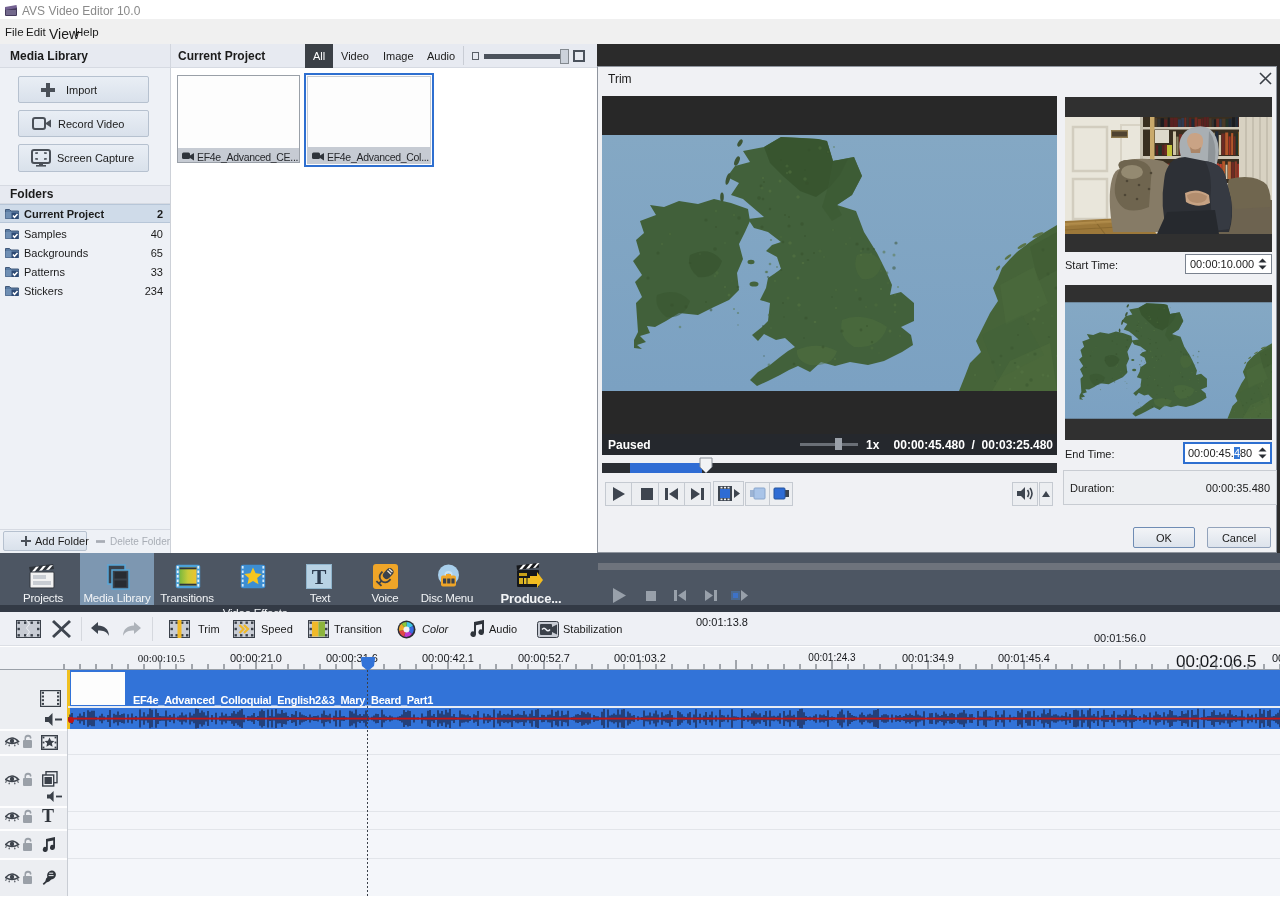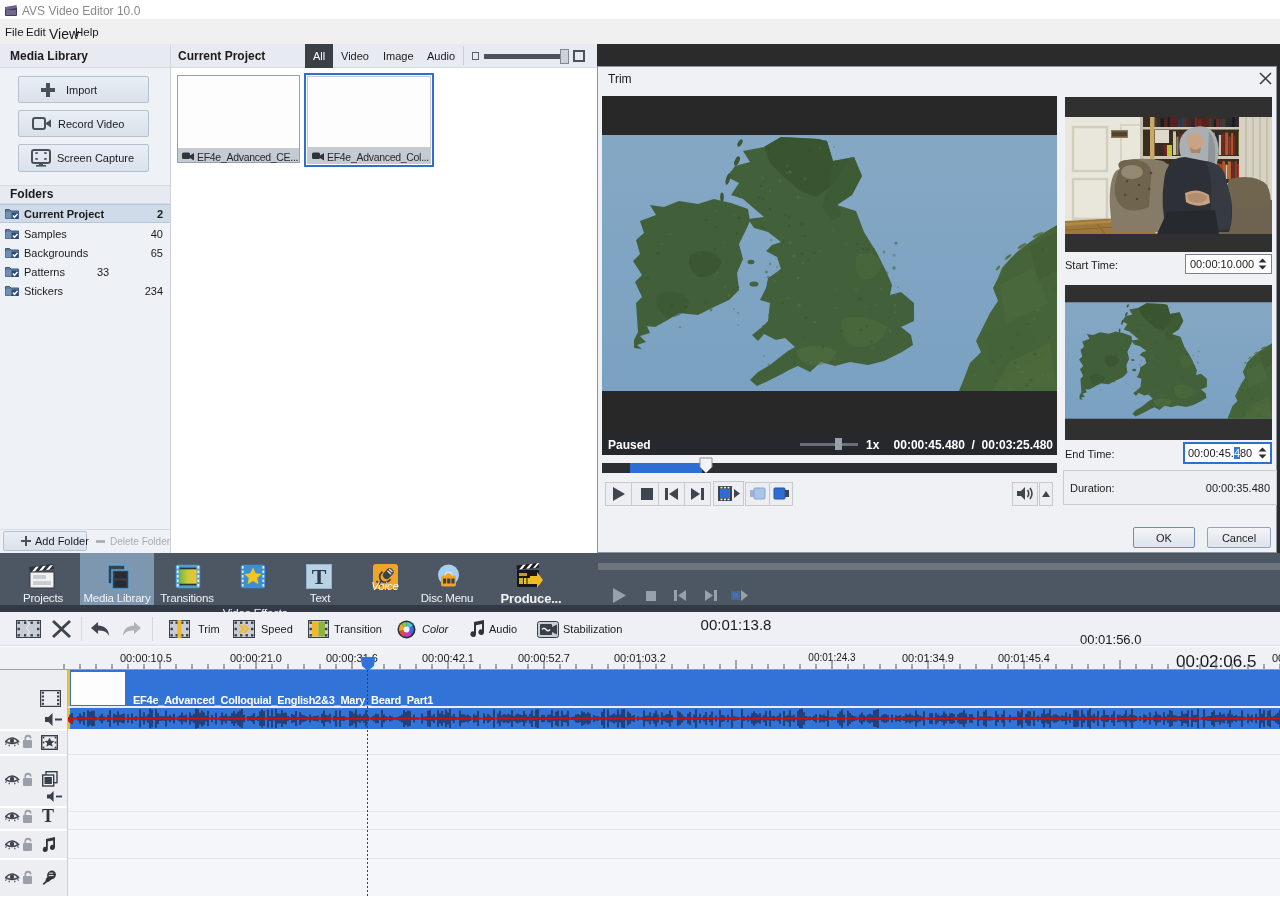--- a/index.html
+++ b/index.html
@@ -88,21 +88,21 @@
 <div class="abs t11" style="left:0;top:228px;width:163px;text-align:right;">40</div>
 <svg class="abs fold" style="left:5px;top:246px;">
       <use href="#folderico"></use>
     </svg>
 <div class="abs t11" style="left:24px;top:247px;">Backgrounds</div>
 <div class="abs t11" style="left:0;top:247px;width:163px;text-align:right;">65</div>
 <svg class="abs fold" style="left:5px;top:265px;">
       <use href="#folderico"></use>
     </svg>
 <div class="abs t11" style="left:24px;top:266px;">Patterns</div>
-<div class="abs t11" style="left:0;top:266px;width:163px;text-align:center;padding-left:43px;">33</div>
+<div class="abs t11" style="left:0;top:266px;width:163px;text-align:right;padding-left:43px;">33</div>
 <svg class="abs fold" style="left:5px;top:284px;">
       <use href="#folderico"></use>
     </svg>
 <div class="abs t11" style="left:24px;top:285px;">Stickers</div>
 <div class="abs t11" style="left:0;top:285px;width:163px;text-align:right;">234</div>
 
 <div class="abs" style="left:0;top:529px;width:170px;height:24px;background:#eef1f6;border-top:1px solid #d6dae2;"></div>
 <div class="abs lbtn" style="left:3px;top:531px;width:84px;height:20px;"></div>
 <svg class="abs" style="left:21px;top:536px;" width="10" height="10" viewBox="0 0 10 10">
       <path d="M4 0h2v4h4v2h-4v4h-2v-4h-4v-2h4z" fill="#4a5058"></path>
@@ -308,21 +308,21 @@
 <svg class="abs" style="left:373px;top:564px;" width="25" height="25" viewBox="0 0 25 25">
       <rect width="25" height="25" rx="3" fill="#efa528"></rect>
       <g transform="rotate(43 12.5 12.5)">
         <rect x="8.8" y="2.5" width="7.4" height="12" rx="3.7" fill="#3a414b"></rect>
         <path d="M10 4.5 h4.5 M10 7 h5" stroke="#f2e9d8" stroke-width="1.3"></path>
         <path d="M7 11 v2 a5.5 5.5 0 0 0 11 0 v-2" fill="none" stroke="#3a414b" stroke-width="1.8"></path>
         <rect x="11.6" y="18.5" width="1.8" height="3" fill="#3a414b"></rect>
         <rect x="9" y="21.2" width="7" height="1.8" fill="#3a414b"></rect>
       </g>
     </svg>
-<div class="abs tblbl" style="left:345px;top:580px;width:80px;font-style:italic;">Voice</div>
+<div class="abs tblbl" style="left:345px;top:592px;width:80px;">Voice</div>
 
 <svg class="abs" style="left:434px;top:564px;" width="29" height="25" viewBox="0 0 29 25">
       <circle cx="14.5" cy="11" r="10.5" fill="#a8cfec"></circle>
       <circle cx="14.5" cy="11" r="4" fill="#c8e2f4"></circle>
       <circle cx="14.5" cy="11" r="1.8" fill="#7fb2d8"></circle>
       <rect x="7" y="11.5" width="15" height="11" rx="2" fill="#efa528"></rect>
       <rect x="9" y="14.5" width="3.2" height="5" fill="#3a414b"></rect>
       <rect x="13.2" y="14.5" width="3.2" height="5" fill="#3a414b"></rect>
       <rect x="17.4" y="14.5" width="3.2" height="5" fill="#3a414b"></rect>
       <rect x="12" y="10" width="5" height="3" fill="#efa528"></rect>
@@ -463,31 +463,31 @@
 
 <svg class="abs" style="left:537px;top:621px;" width="22" height="17" viewBox="0 0 22 17">
       <rect x="0.5" y="0.5" width="21" height="16" rx="2" fill="#c8ccd4" stroke="#3a4049" stroke-width="1"></rect>
       <rect x="3" y="3" width="12" height="11" rx="1" fill="#3a4049"></rect>
       <path d="M15 6 L20 3.5 V13.5 L15 11 Z" fill="#3a4049"></path>
       <path d="M5 8.5 q2 -2.5 4 0 q2 2.5 4 0" stroke="#eef0f5" stroke-width="1.4" fill="none"></path>
     </svg>
 <div class="abs t11" style="left:563px;top:623px;">Stabilization</div>
 
 <div class="abs" style="left:0;top:647px;width:1280px;height:23px;background:#eff1f5;border-bottom:1px solid #9aa0a8;"></div>
-<div class="abs" style="left:120px;top:652px;width:80px;text-align:left;font-size:11px;color:#16181c;">00:00:10.5</div>
+<div class="abs" style="left:105px;top:652px;width:80px;text-align:right;font-size:11px;color:#16181c;font-family:Liberation Serif, serif;">00:00:10.5</div>
 <div class="abs" style="left:216px;top:652px;width:80px;text-align:center;font-size:11px;color:#16181c;">00:00:21.0</div>
 <div class="abs" style="left:312px;top:652px;width:80px;text-align:center;font-size:11px;color:#16181c;">00:00:31.6</div>
 <div class="abs" style="left:408px;top:652px;width:80px;text-align:center;font-size:11px;color:#16181c;">00:00:42.1</div>
 <div class="abs" style="left:504px;top:652px;width:80px;text-align:center;font-size:11px;color:#16181c;">00:00:52.7</div>
 <div class="abs" style="left:600px;top:652px;width:80px;text-align:center;font-size:11px;color:#16181c;">00:01:03.2</div>
-<div class="abs" style="left:696px;top:616px;width:80px;text-align:center;font-size:15px;color:#16181c;">00:01:13.8</div>
+<div class="abs" style="left:696px;top:616px;width:80px;text-align:left;font-size:11px;color:#16181c;">00:01:13.8</div>
 <div class="abs" style="left:792px;top:652px;width:80px;text-align:center;font-size:10px;color:#16181c;">00:01:24.3</div>
 <div class="abs" style="left:888px;top:652px;width:80px;text-align:center;font-size:11px;color:#16181c;">00:01:34.9</div>
 <div class="abs" style="left:984px;top:652px;width:80px;text-align:center;font-size:11px;color:#16181c;">00:01:45.4</div>
-<div class="abs" style="left:1080px;top:632px;width:80px;text-align:left;font-size:13px;color:#16181c;">00:01:56.0</div>
+<div class="abs" style="left:1080px;top:632px;width:80px;text-align:center;font-size:11px;color:#16181c;">00:01:56.0</div>
 <div class="abs" style="left:1176px;top:652px;width:80px;text-align:center;font-size:17px;color:#16181c;">00:02:06.5</div>
 <div class="abs" style="left:1272px;top:652px;width:80px;text-align:left;font-size:11px;color:#16181c;">00:02:17.1</div>
 <svg class="abs" style="left:0;top:647px;" width="1280" height="22" viewBox="0 0 1280 22">
       <path d="M64 17 V22 M80 17 V22 M96 17 V22 M112 17 V22 M128 17 V22 M144 17 V22 M160 13 V22 M176 17 V22 M192 17 V22 M208 17 V22 M224 17 V22 M240 17 V22 M256 13 V22 M272 17 V22 M288 17 V22 M304 17 V22 M320 17 V22 M336 17 V22 M352 13 V22 M368 17 V22 M384 17 V22 M400 17 V22 M416 17 V22 M432 17 V22 M448 13 V22 M464 17 V22 M480 17 V22 M496 17 V22 M512 17 V22 M528 17 V22 M544 13 V22 M560 17 V22 M576 17 V22 M592 17 V22 M608 17 V22 M624 17 V22 M640 13 V22 M656 17 V22 M672 17 V22 M688 17 V22 M704 17 V22 M720 17 V22 M736 13 V22 M752 17 V22 M768 17 V22 M784 17 V22 M800 17 V22 M816 17 V22 M832 13 V22 M848 17 V22 M864 17 V22 M880 17 V22 M896 17 V22 M912 17 V22 M928 13 V22 M944 17 V22 M960 17 V22 M976 17 V22 M992 17 V22 M1008 17 V22 M1024 13 V22 M1040 17 V22 M1056 17 V22 M1072 17 V22 M1088 17 V22 M1104 17 V22 M1120 13 V22 M1136 17 V22 M1152 17 V22 M1168 17 V22 M1184 17 V22 M1200 17 V22 M1216 13 V22 M1232 17 V22 M1248 17 V22 M1264 17 V22 M1280 17 V22 M1296 17 V22" stroke="#555b63" stroke-width="1"></path>
     </svg>
 
 <div class="abs" style="left:68px;top:729px;width:1212px;height:167px;background:#f4f6fa;"></div>
 <div class="abs rowline" style="top:754px;"></div>
 <div class="abs rowline" style="top:811px;"></div>
 <div class="abs rowline" style="top:829px;"></div>

